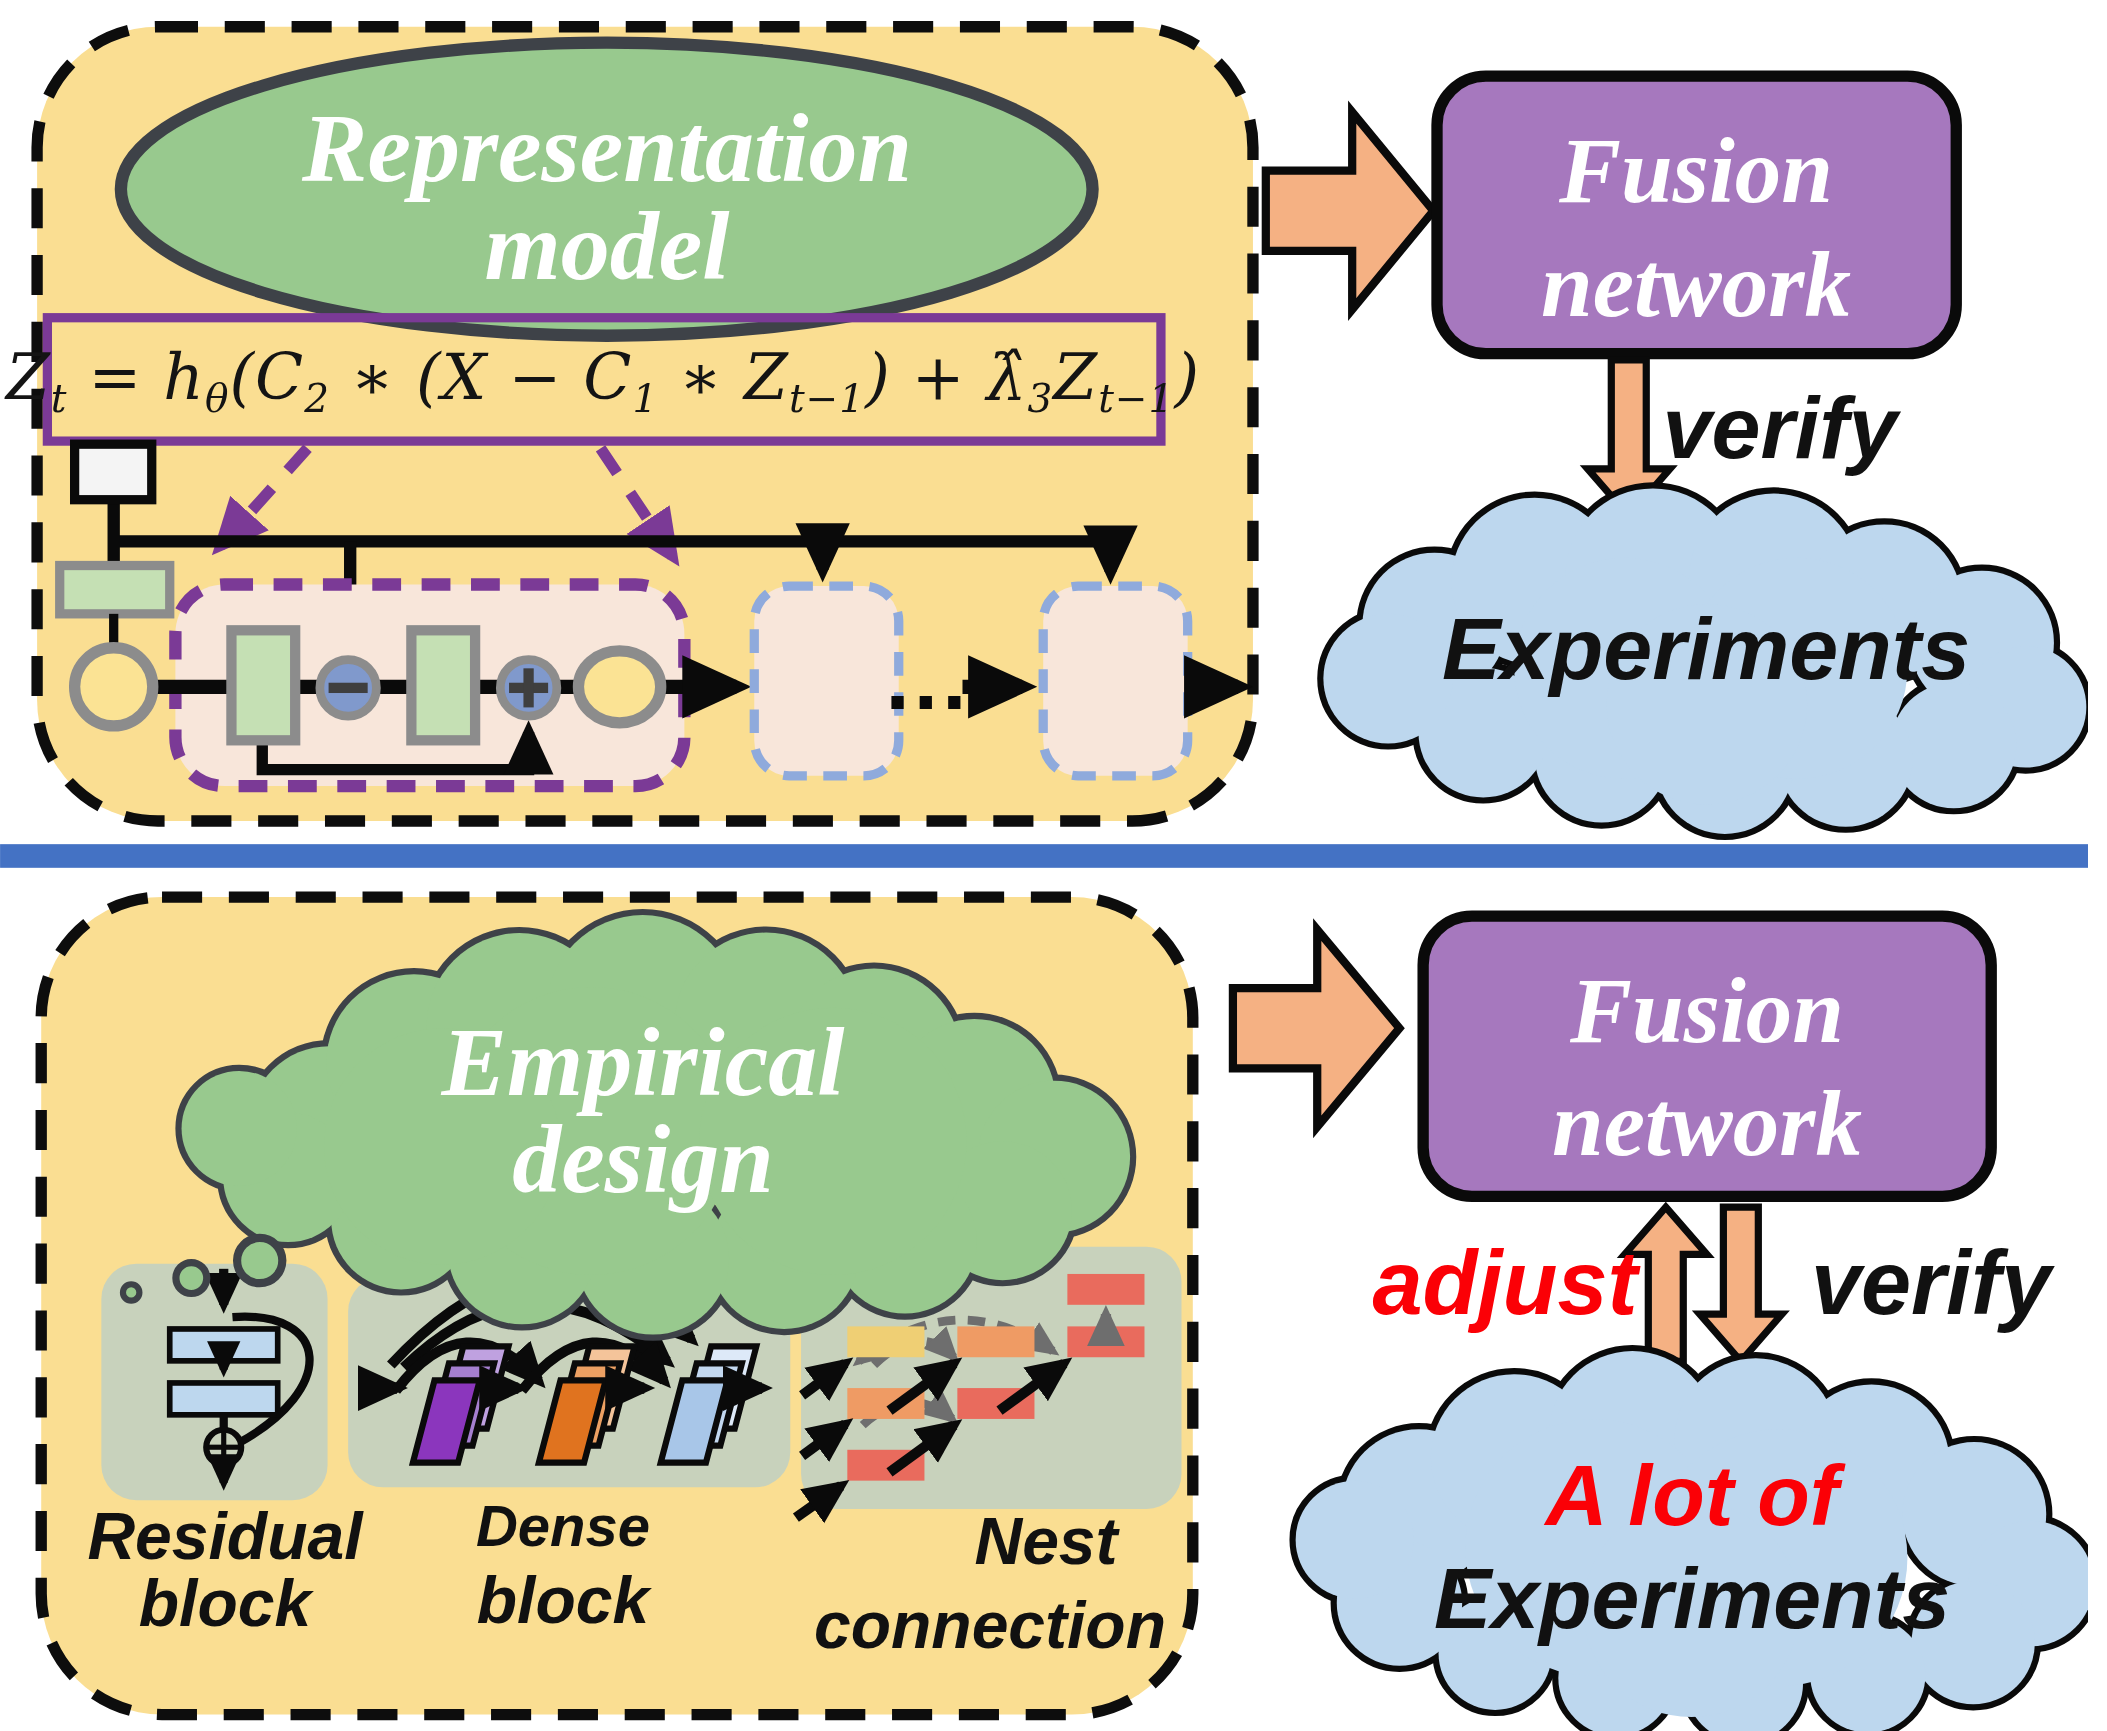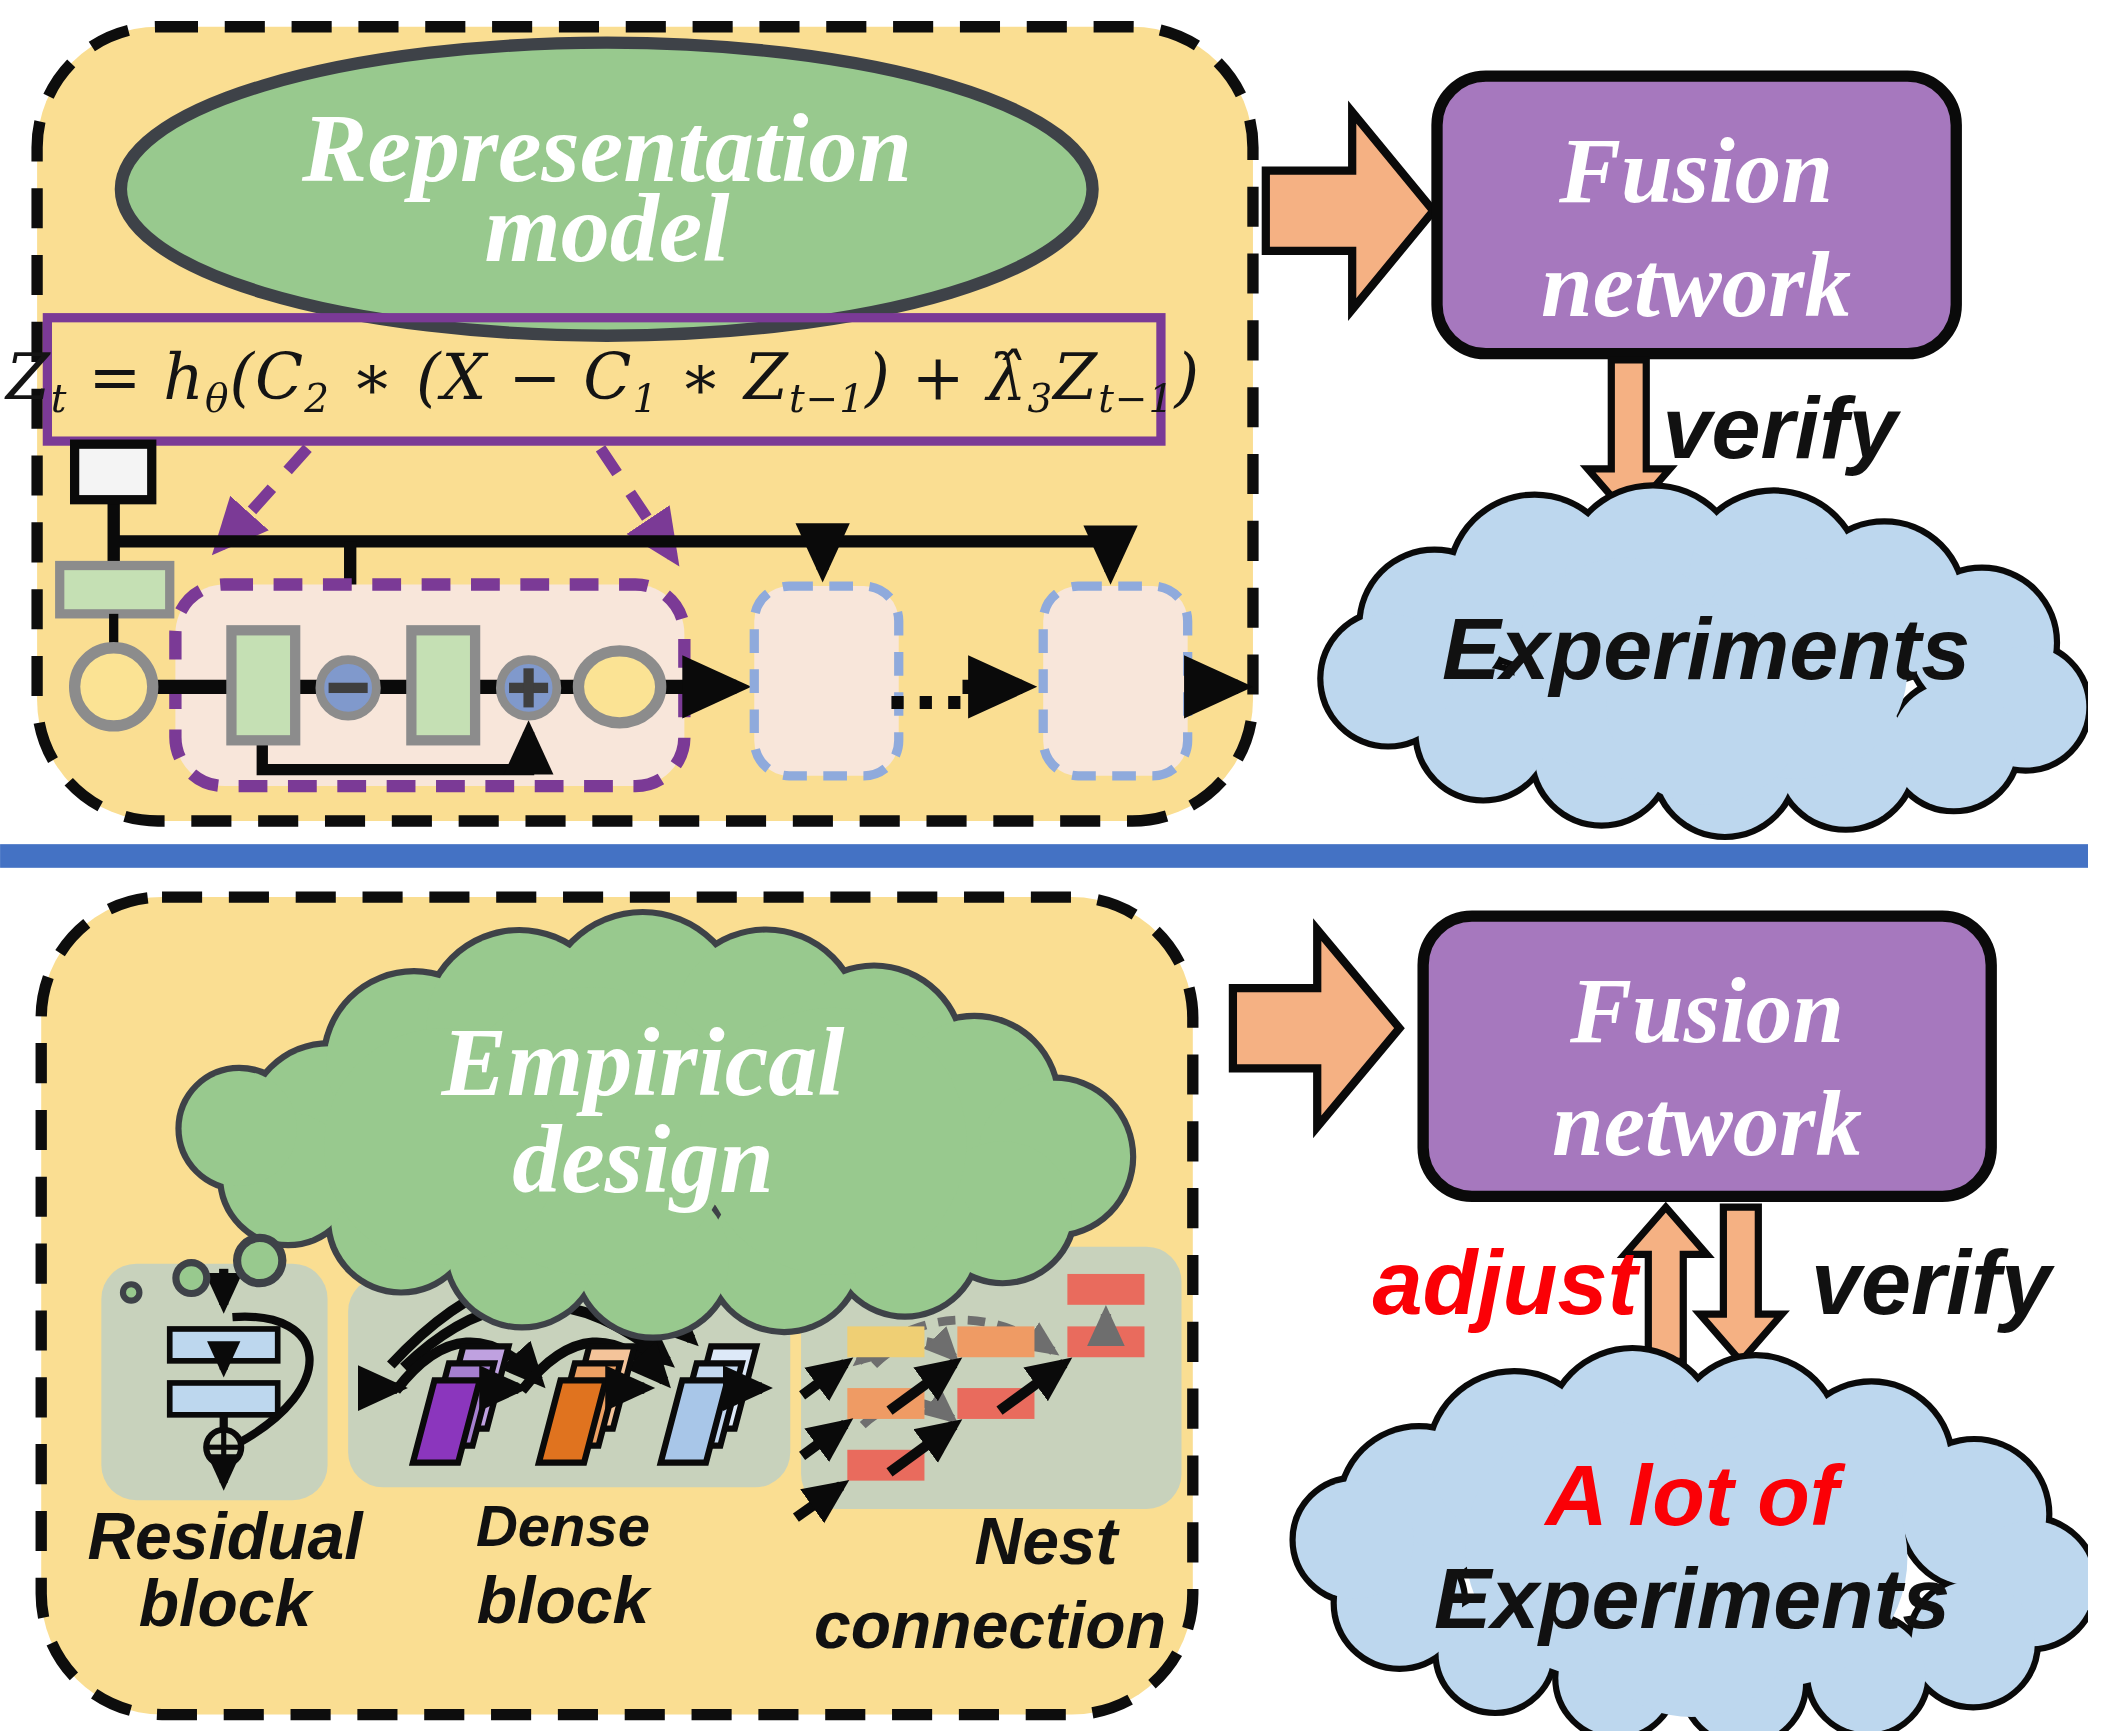--- a/index.html
+++ b/index.html
@@ -278,21 +278,21 @@
             <circle cx="2635" cy="2995" r="115"></circle>
         <circle cx="3100" cy="3010" r="250"></circle>
             <circle cx="3460" cy="3030" r="250"></circle>
             <circle cx="3290" cy="3130" r="210"></circle>
       </g>
     </g>
   </g>
 </svg>
 
 <div class="lbl serifit" style="left:607px;top:148px;font-size:98px;">Representation</div>
-<div class="lbl serifit" style="left:607px;top:228px;font-size:98px;">model</div>
+<div class="lbl serifit" style="left:607px;top:246px;font-size:98px;">model</div>
 
 <div id="formula"><span>Z</span><sub>t</sub><span> = h</span><sub>θ</sub><span>(C</span><sub>2</sub><span> ∗ (X − C</span><sub>1</sub><span> ∗ Z</span><sub>t−1</sub><span>) + λ̂</span><sub>3</sub><span>Z</span><sub>t−1</sub><span>)</span></div>
 
 <div class="lbl dots" style="left:928px;top:678px;">...</div>
 
 <div class="lbl serifit" style="left:1696px;top:170px;font-size:93px;">Fusion</div>
 <div class="lbl serifit" style="left:1696px;top:284px;font-size:93px;">network</div>
 
 <div class="lbl sansb" style="left:1780px;top:428px;font-size:88px;">verify</div>
 

